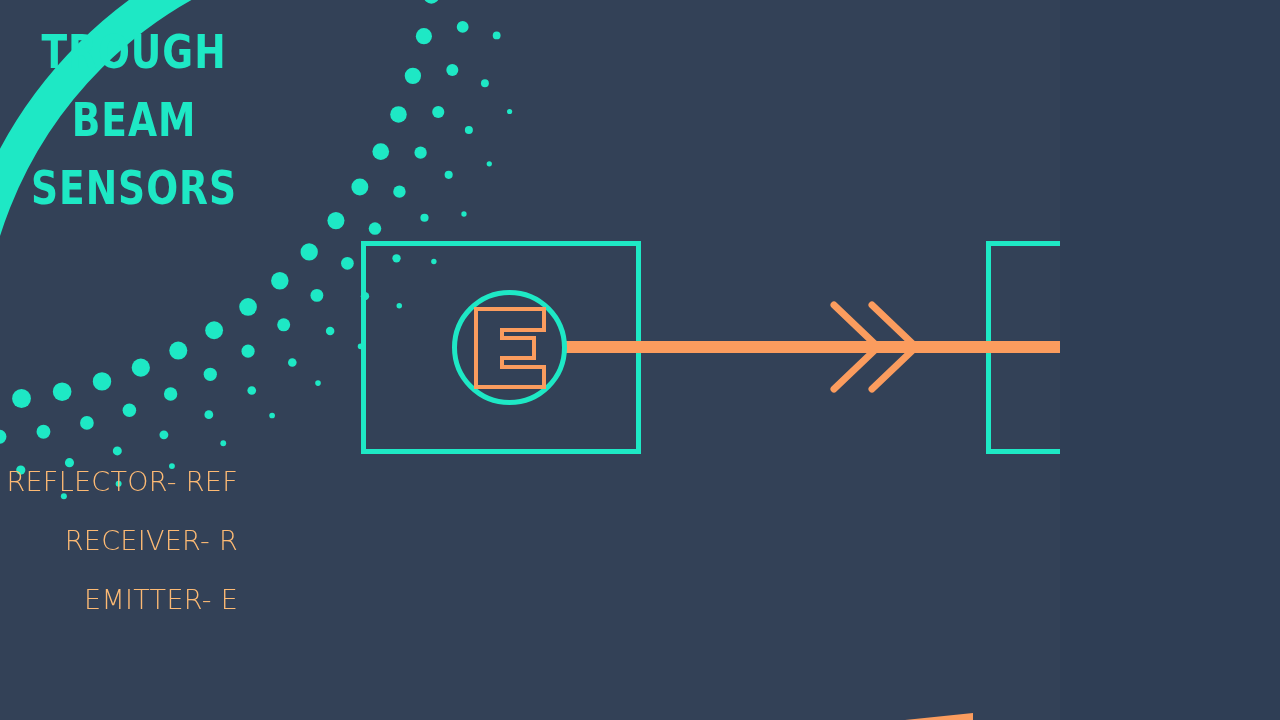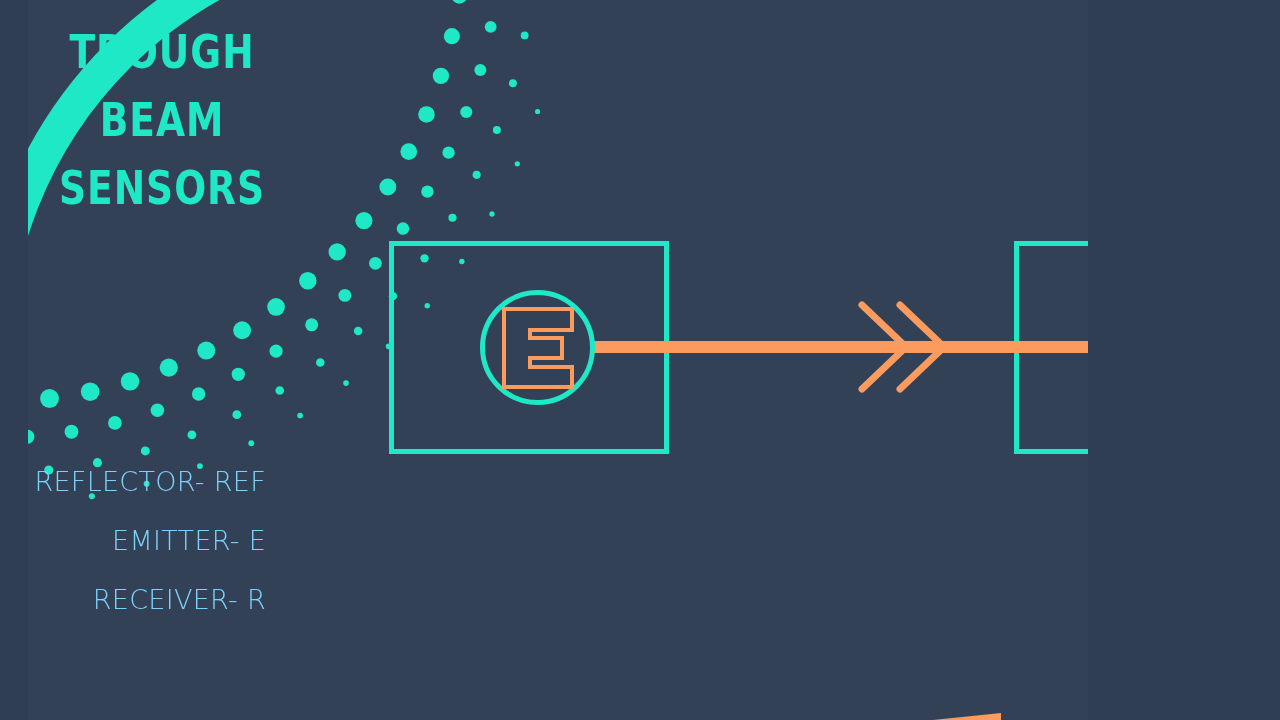--- a/index.html
+++ b/index.html
@@ -7,21 +7,20 @@
     padding: 0;
     background: #2f3e55;
   }
   #stage {
     position: relative;
     width: 1060px;
     height: 720px;
     background: #334157;
     overflow: hidden;
     font-family: "Liberation Sans", sans-serif;
-    margin-left: 28px;
   }
   #bg-svg, #fg-svg {
     position: absolute;
     left: 0;
     top: 0;
     width: 1280px;
     height: 720px;
   }
 
   
@@ -50,21 +49,21 @@
   #legend {
     position: absolute;
     left: 0px;
     top: 452px;
     width: 238px;
     text-align: right;
     z-index: 5;
   }
   .legend-item {
     display: block;
-    color: #7dd3fc;
+    color: #fdba74;
     font-family: "DejaVu Sans", sans-serif;
     font-weight: 300;
     font-size: 27px;
     line-height: 59px;
     letter-spacing: 0.3px;
     white-space: nowrap;
   }
 
   
   .sensor-box {
@@ -196,22 +195,22 @@
   </svg>
 
   <div id="title-block">
     <span class="title-line">TROUGH</span>
     <span class="title-line">BEAM</span>
     <span class="title-line">SENSORS</span>
   </div>
 
   <div id="legend">
     <span class="legend-item">REFLECTOR- REF</span>
+    <span class="legend-item">RECEIVER- R</span>
     <span class="legend-item">EMITTER- E</span>
-    <span class="legend-item">RECEIVER- R</span>
   </div>
 
   <div class="sensor-box" id="emitter-box"></div>
   <div class="sensor-box" id="receiver-box"></div>
 
   <div id="beam-line"></div>
 
   <svg id="beam-arrows" viewBox="0 0 110 95">
     <path d="M 14 5 L 58 47 L 14 89" fill="none" stroke="#fb9c5e" stroke-width="7" stroke-linecap="round" stroke-linejoin="miter"></path>
     <path d="M 52 5 L 96 47 L 52 89" fill="none" stroke="#fb9c5e" stroke-width="7" stroke-linecap="round" stroke-linejoin="miter"></path>

